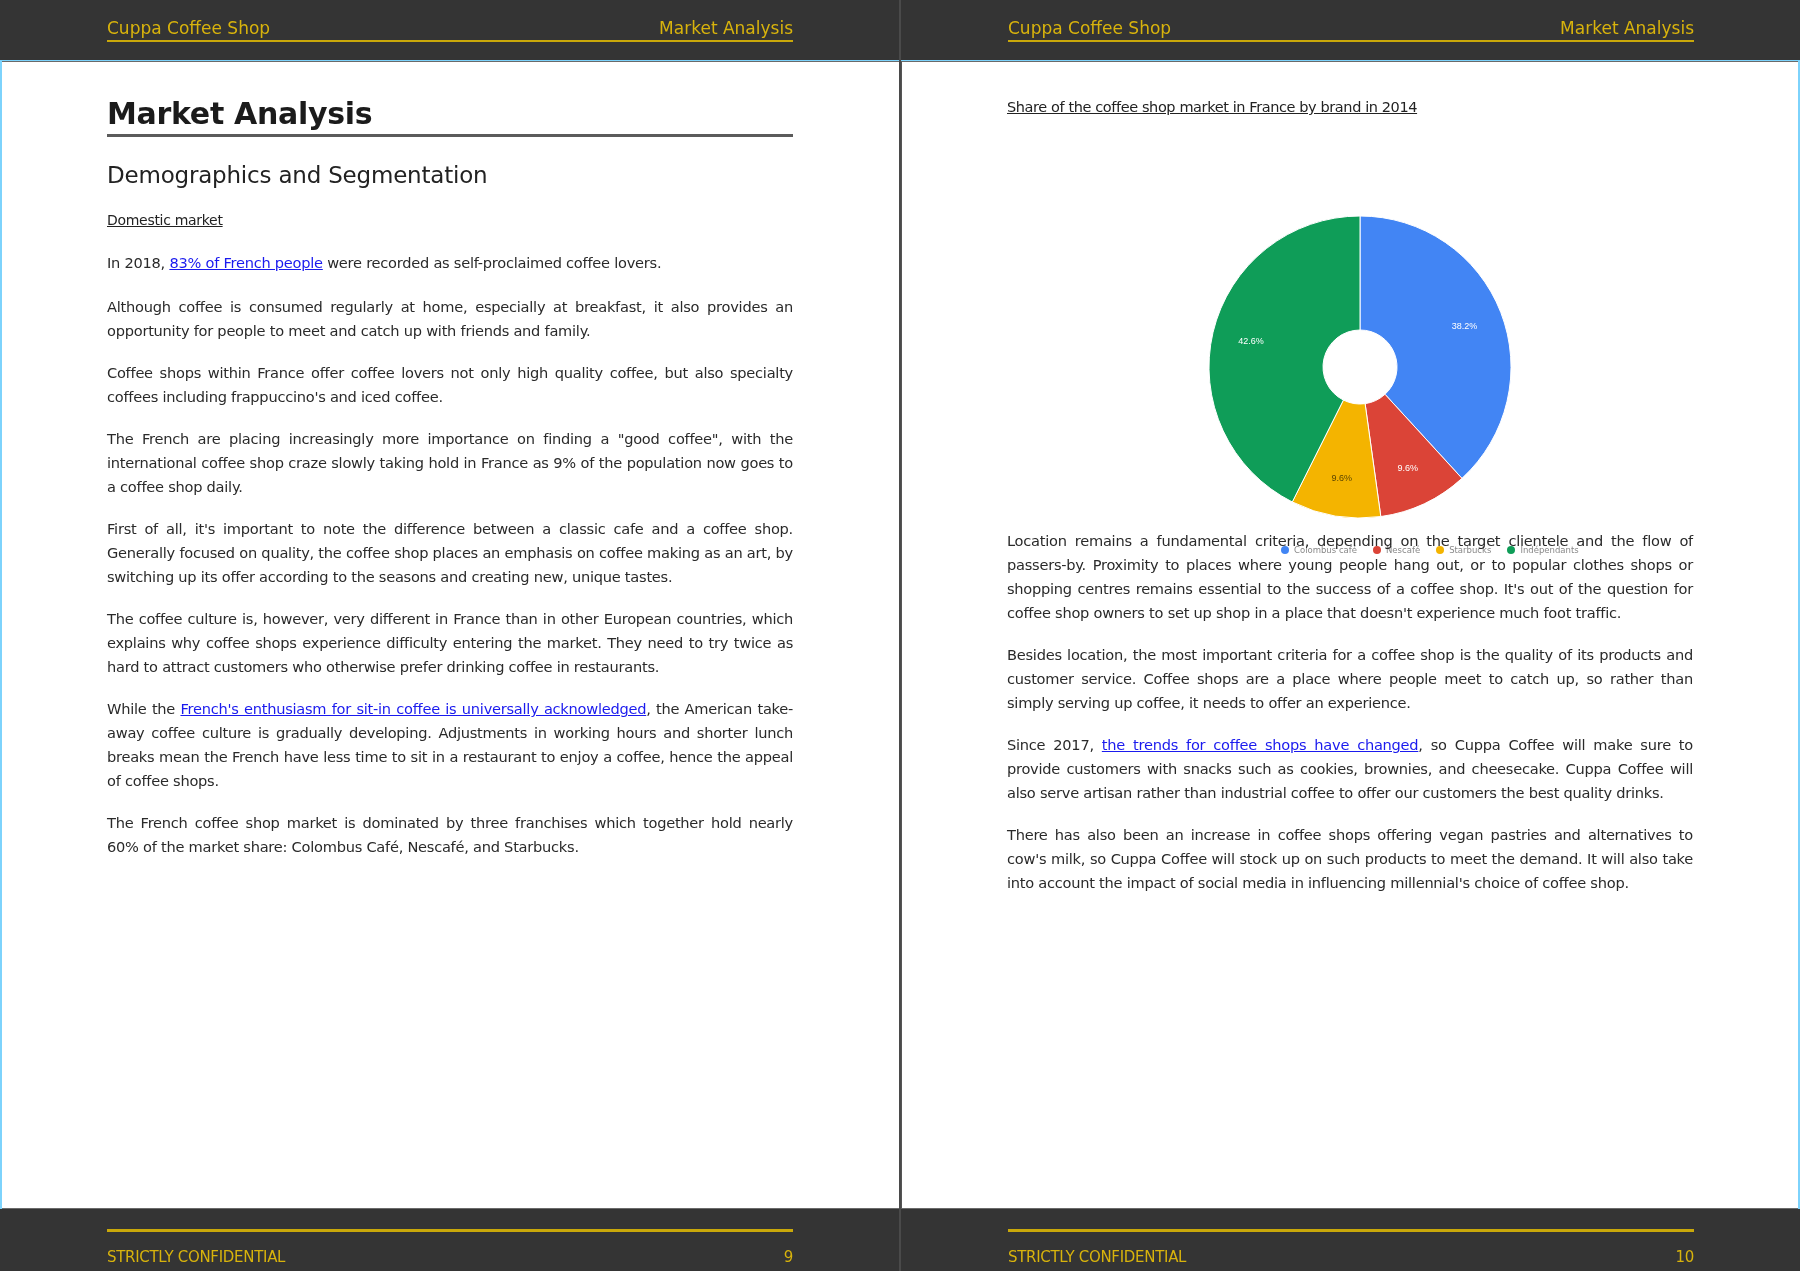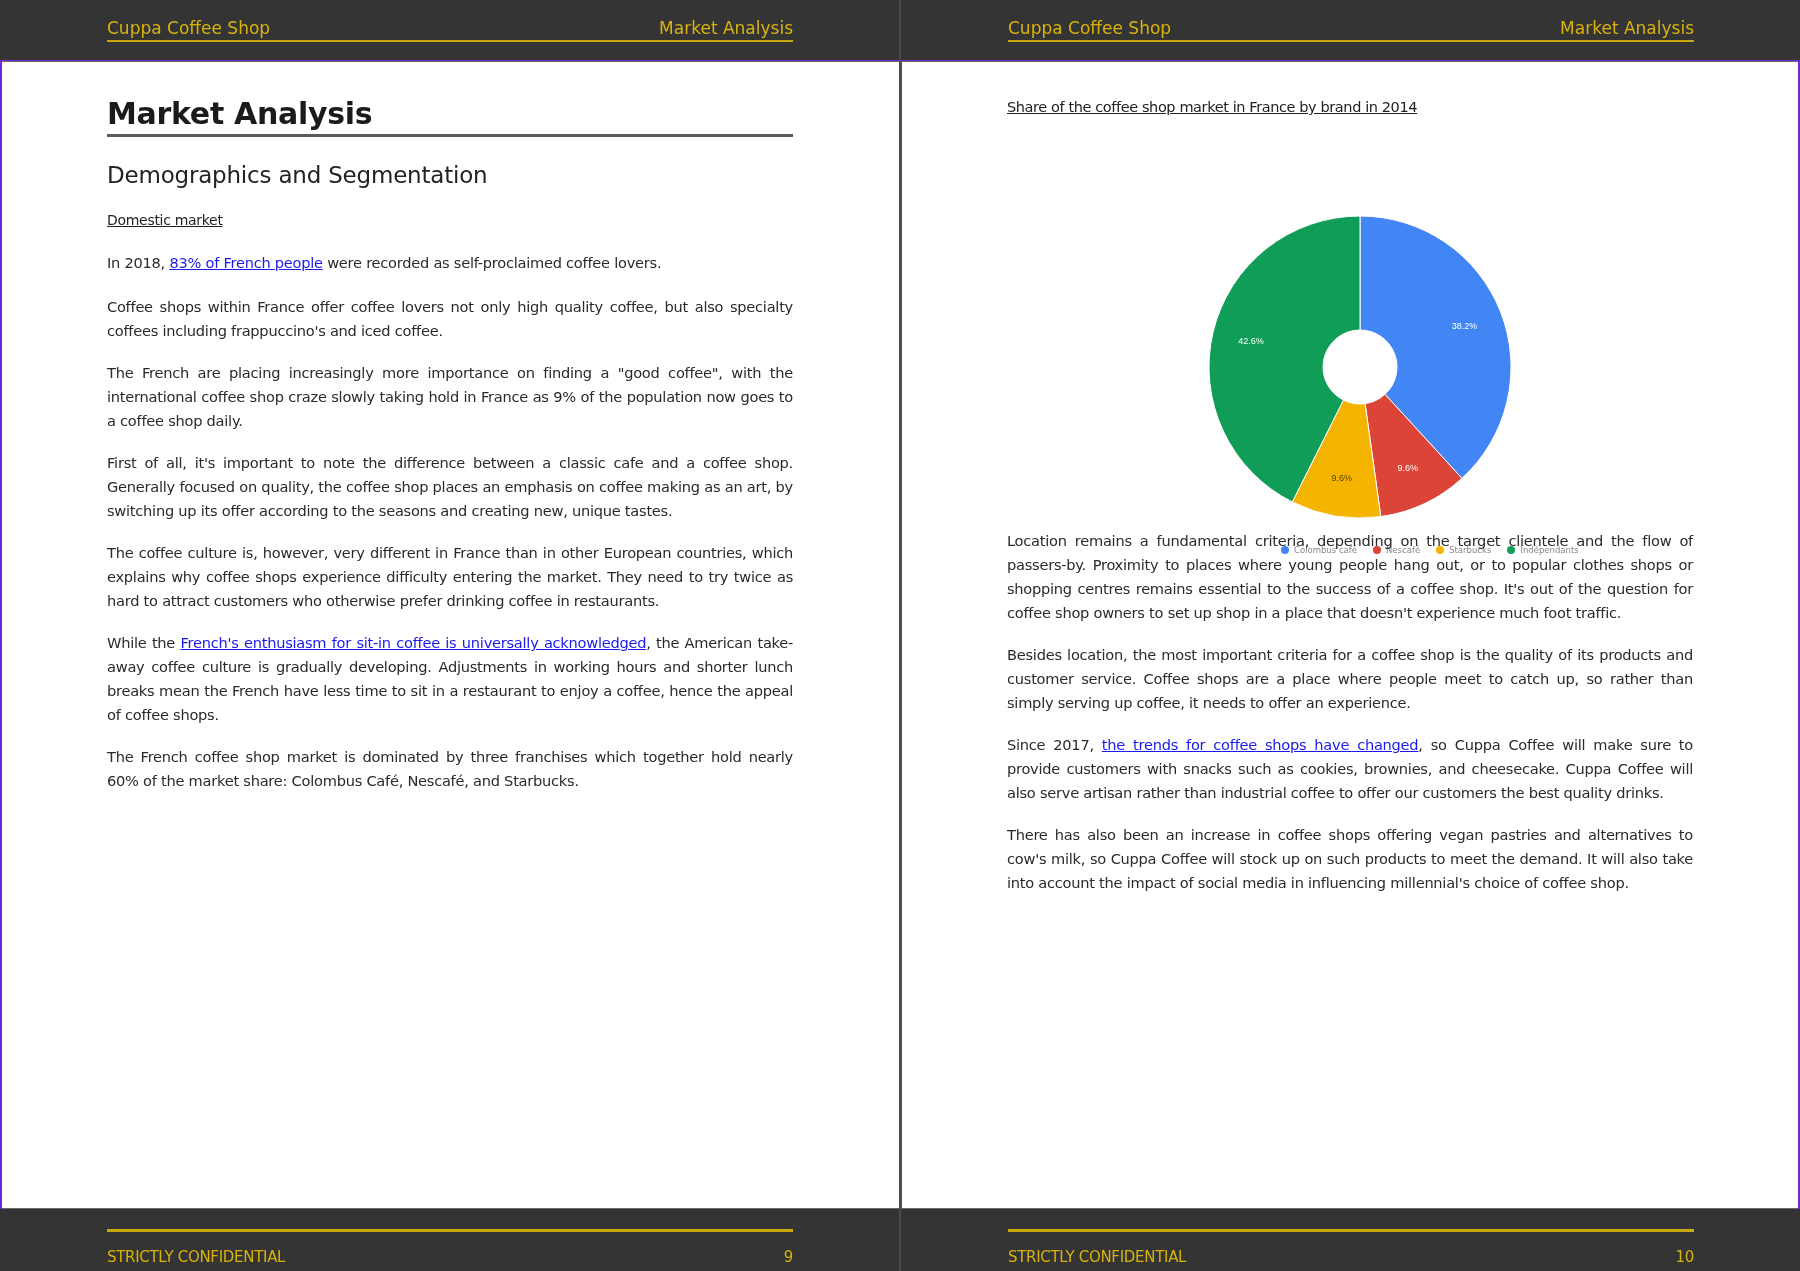--- a/index.html
+++ b/index.html
@@ -4,21 +4,21 @@
 <style>
   html, body { margin: 0; padding: 0; }
   body {
     width: 1800px; height: 1271px; overflow: hidden;
     background: #343434;
     font-family: "DejaVu Sans", sans-serif;
     position: relative;
   }
   .page {
     position: absolute; top: 0; width: 900px; height: 1271px;
-    background: #6d28d9;
+    background: #7dd3fc;
   }
   .page.left { left: 0; }
   .page.right { left: 901px; width: 899px; }
   .divider {
     position: absolute; left: 899px; top: 0; width: 2px; height: 1271px;
     background: #4a4a4a;
   }
   .header {
     position: absolute; left: 0; right: 0; top: 0; height: 60px;
     background: #343434;
@@ -103,20 +103,21 @@
   </div>
   <div class="body">
     <div class="content">
       <h1>Market Analysis</h1>
       <h2>Demographics and Segmentation</h2>
       <h3>Domestic market</h3>
       <div class="paras" style="top:189px;">
         <p style="margin-bottom:20px;">
           <span>In 2018, </span><a class="link">83% of French people</a><span> were recorded as self-proclaimed coffee lovers.</span>
         </p>
+        <p>Although coffee is consumed regularly at home, especially at breakfast, it also provides an opportunity for people to meet and catch up with friends and family.</p>
         <p>Coffee shops within France offer coffee lovers not only high quality coffee, but also specialty coffees including frappuccino's and iced coffee.</p>
         <p>The French are placing increasingly more importance on finding a "good coffee", with the international coffee shop craze slowly taking hold in France as 9% of the population now goes to a coffee shop daily.</p>
         <p>First of all, it's important to note the difference between a classic cafe and a coffee shop. Generally focused on quality, the coffee shop places an emphasis on coffee making as an art, by switching up its offer according to the seasons and creating new, unique tastes.</p>
         <p>The coffee culture is, however, very different in France than in other European countries, which explains why coffee shops experience difficulty entering the market. They need to try twice as hard to attract customers who otherwise prefer drinking coffee in restaurants.</p>
         <p>
           <span>While the </span><a class="link">French's enthusiasm for sit-in coffee is universally acknowledged</a><span>, the American take-away coffee culture is gradually developing. Adjustments in working hours and shorter lunch breaks mean the French have less time to sit in a restaurant to enjoy a coffee, hence the appeal of coffee shops.</span>
         </p>
         <p>The French coffee shop market is dominated by three franchises which together hold nearly 60% of the market share: Colombus Café, Nescafé, and Starbucks.</p>
       </div>
     </div>

